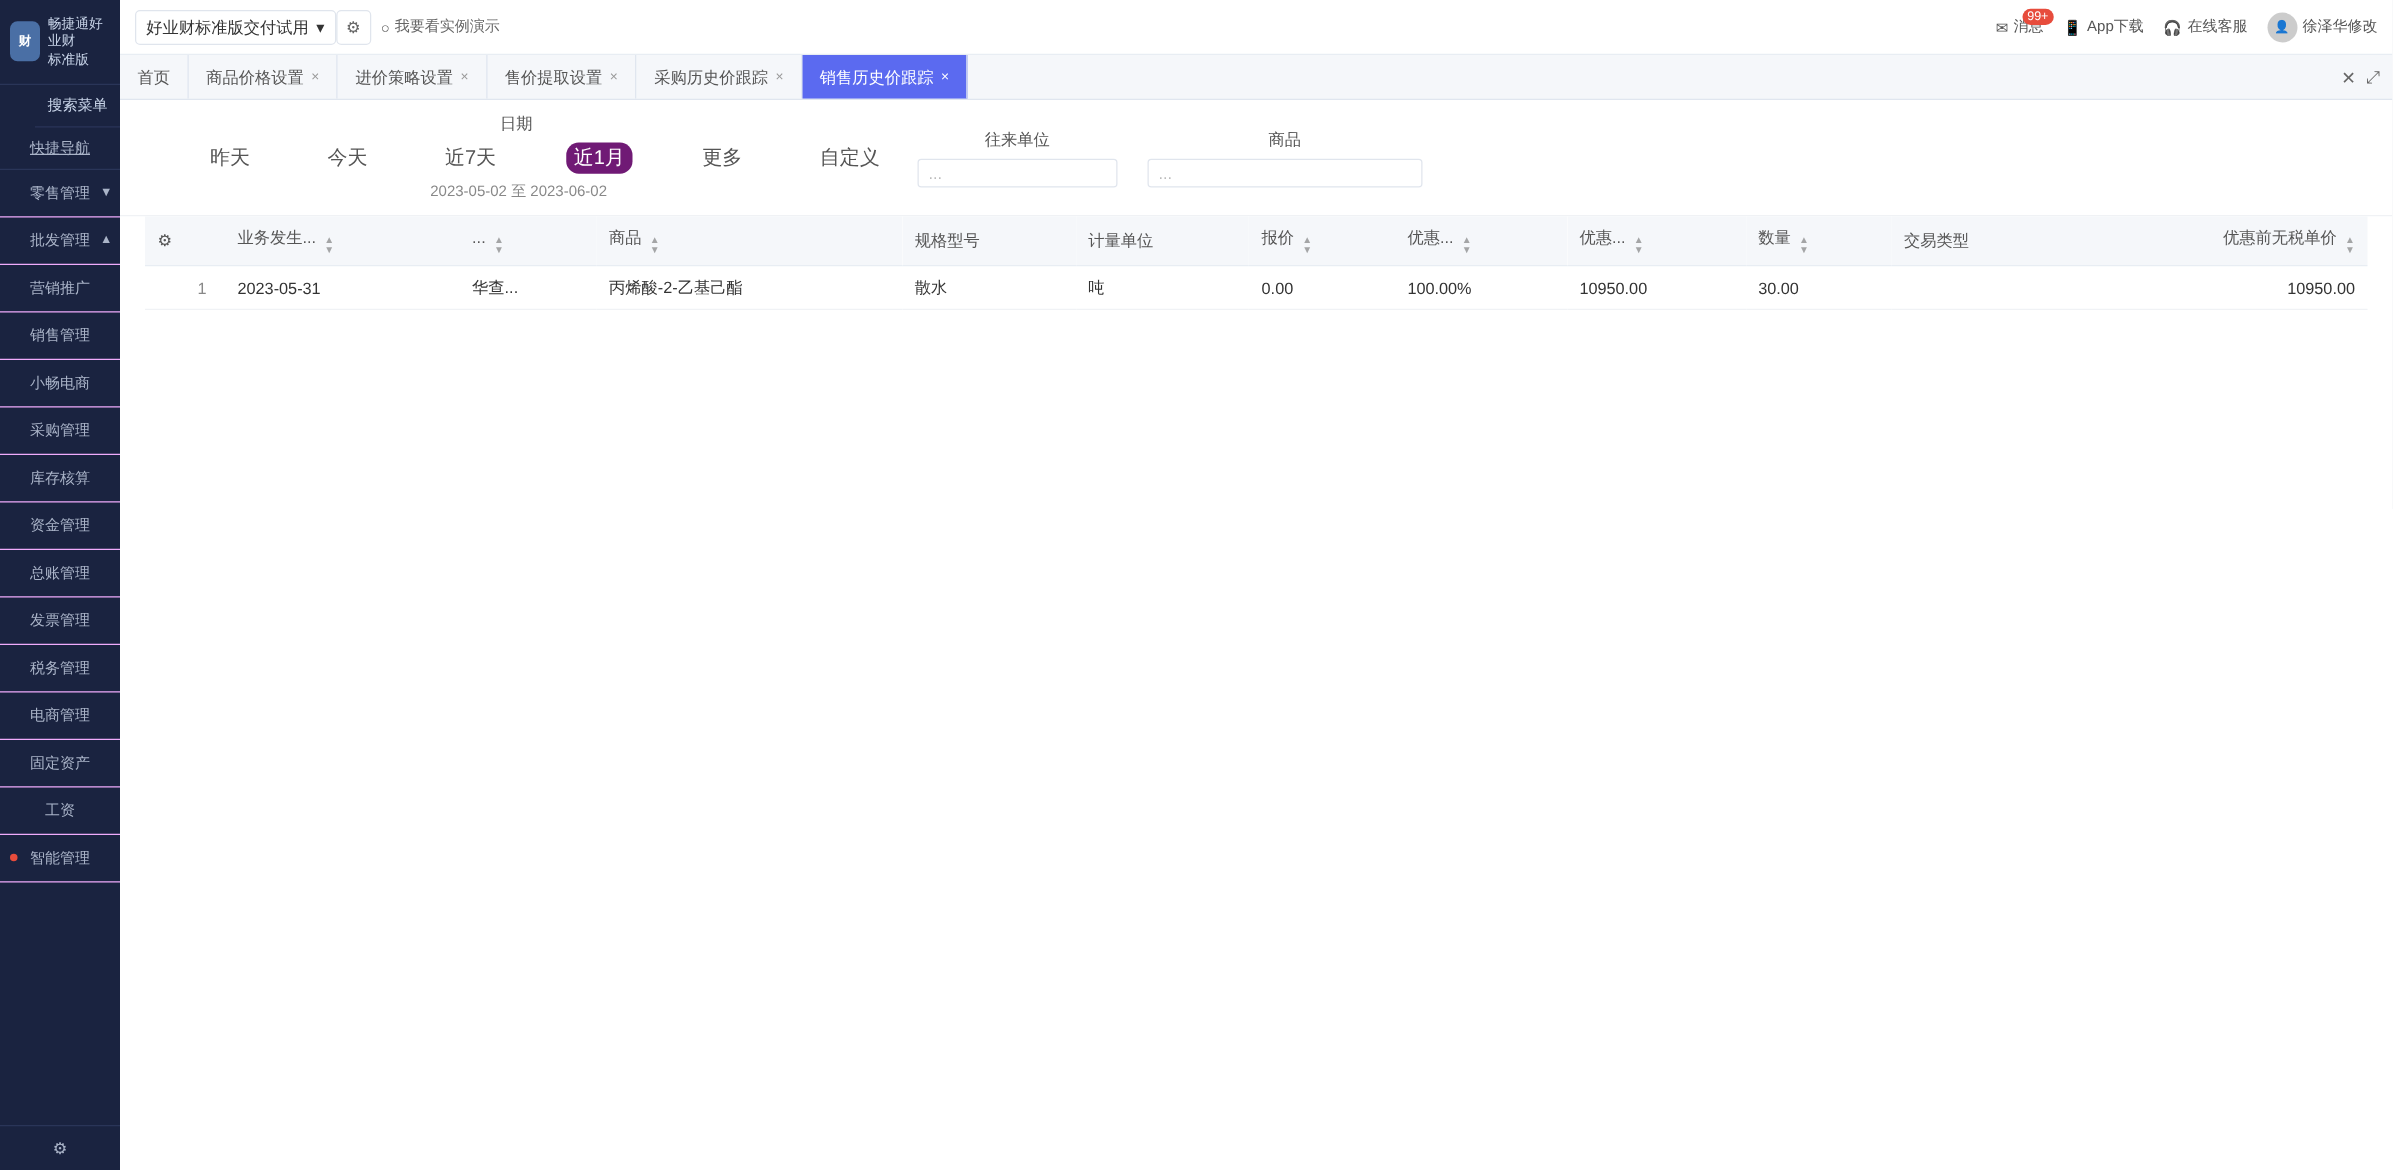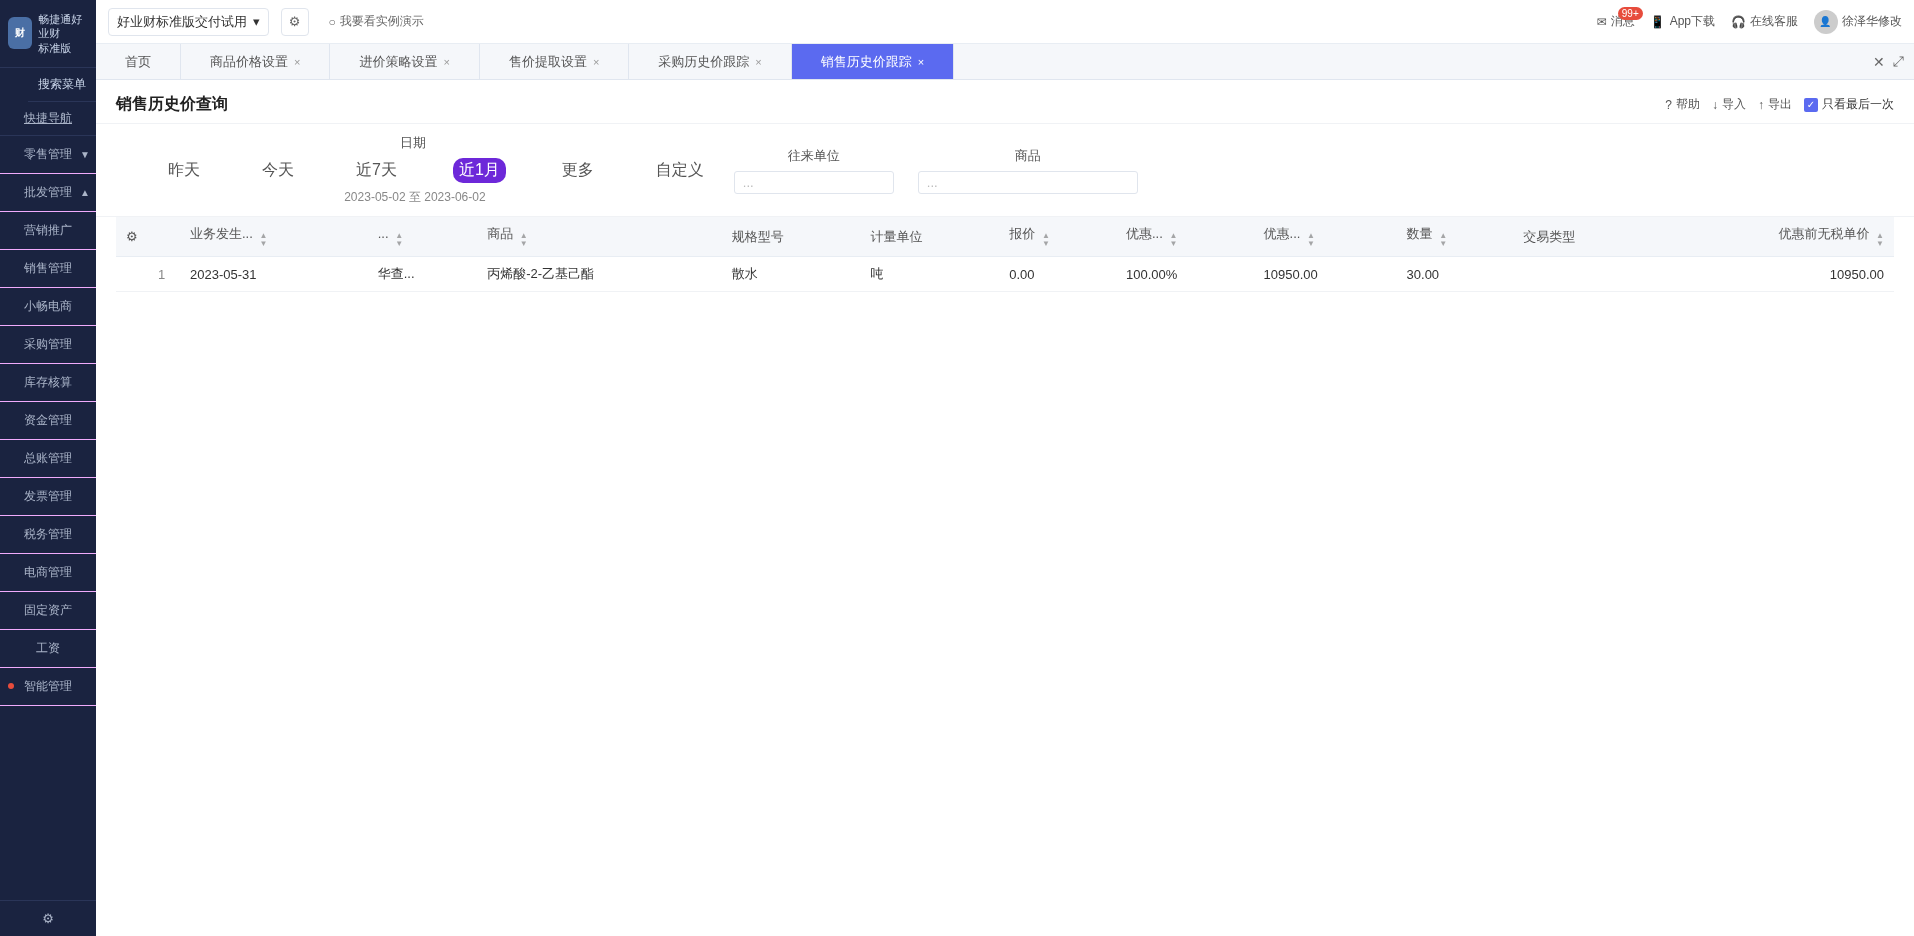--- a/index.html
+++ b/index.html
@@ -72,21 +72,21 @@
     .main { flex: 1; display: flex; flex-direction: column; height: 100%; overflow: hidden; }
 
     
     .topbar {
       background: #fff;
       border-bottom: 1px solid #e8edf3;
       display: flex;
       align-items: center;
       padding: 0 12px;
       height: 44px;
-      gap: 12px;
+      gap: 0;
     }
     .topbar-title-selector {
       display: flex; align-items: center; gap: 6px;
       font-size: 13px; color: #333; font-weight: 500;
       padding: 4px 8px; border: 1px solid #e0e5ed; border-radius: 4px;
       cursor: pointer; min-width: 160px;
     }
     .topbar-settings-btn {
       width: 28px; height: 28px; border: 1px solid #e0e5ed; border-radius: 4px;
       display: flex; align-items: center; justify-content: center; cursor: pointer; color: #666;
@@ -111,21 +111,21 @@
       background: #f5f7fa;
       border-bottom: 1px solid #e0e6ef;
       display: flex;
       align-items: center;
       padding: 0 0;
       height: 36px;
       overflow-x: auto;
     }
     .tab {
       display: flex; align-items: center; gap: 4px;
-      padding: 0 29px;
+      padding: 0 14px;
       height: 100%;
       font-size: 13px;
       color: #555;
       cursor: pointer;
       border-right: 1px solid #e0e6ef;
       white-space: nowrap;
       position: relative;
     }
     .tab.active {
       background: #5b6af0;
@@ -164,21 +164,21 @@
       border-bottom: 1px solid #f0f2f5;
     }
     .filter-group { display: flex; align-items: center; gap: 6px; flex-direction: column; }
     .filter-label { font-size: 13px; color: #555; }
     .date-btns { display: flex; gap: 4px; }
     .date-btn {
       padding: 2px 6px; font-size: 16px; border-radius: 3px;
       cursor: pointer; color: #555; border: none; background: none; margin-left: 46px;
     }
     .date-btn.active {
-      background: #6d28d9; color: white; border-radius: 10px;
+      background: #701a75; color: white; border-radius: 10px;
     }
     .date-range { font-size: 12px; color: #888; margin-left: 4px; }
     .filter-select {
       border: 1px solid #e0e5ed; border-radius: 3px; padding: 3px 8px;
       font-size: 13px; color: #333; min-width: 160px;
       display: flex; align-items: center; gap: 4px; cursor: pointer; background: #fff;
     }
 
     
     .action-row {
@@ -342,41 +342,20 @@
       <span class="tab-close">×</span>
     </div>
     <div class="tab-close-corner">
       <span style="cursor:pointer;color:#666;font-size:14px;">✕</span>
       <span style="cursor:pointer;color:#666;font-size:14px;">⤢</span>
     </div>
   </div>
 
   <div class="page-content">
 
-    <div class="page-header">
-      <div class="page-title">销售历史价查询</div>
-      <div class="page-header-actions">
-        <div class="header-action-btn">
-          <span>?</span>
-          <span>帮助</span>
-        </div>
-        <div class="header-action-btn">
-          <span>↓</span>
-          <span>导入</span>
-        </div>
-        <div class="header-action-btn">
-          <span>↑</span>
-          <span>导出</span>
-        </div>
-        <div class="only-last-checkbox">
-          <span class="checkbox-blue">✓</span>
-          <span>只看最后一次</span>
-        </div>
-      </div>
-    </div>
 
     <div class="filter-bar">
       <div class="filter-group">
         <span class="filter-label">日期</span>
         <div class="date-btns">
           <button class="date-btn">昨天</button>
           <button class="date-btn">今天</button>
           <button class="date-btn">近7天</button>
           <button class="date-btn active">近1月</button>
           <button class="date-btn">更多</button>

